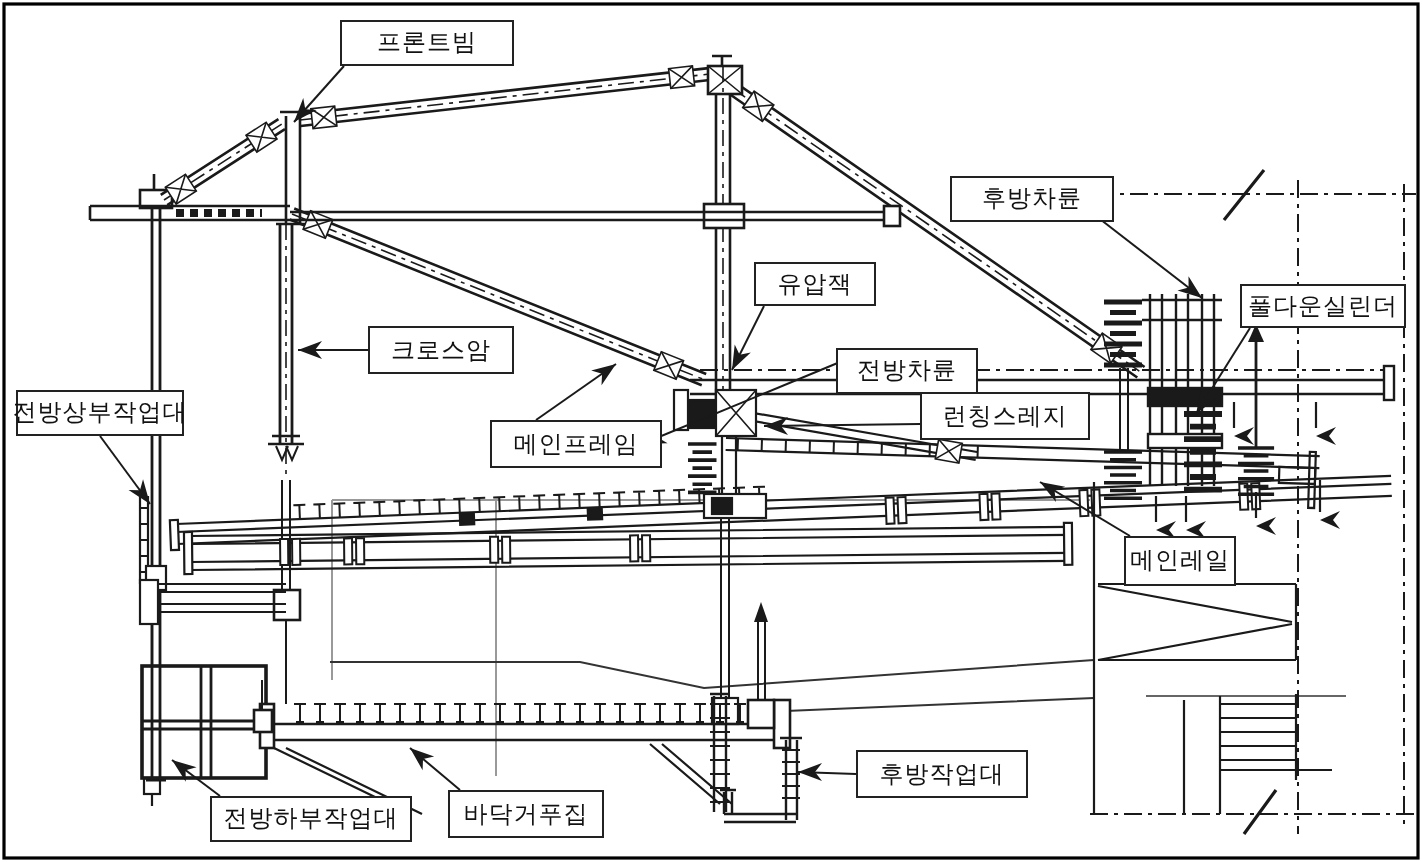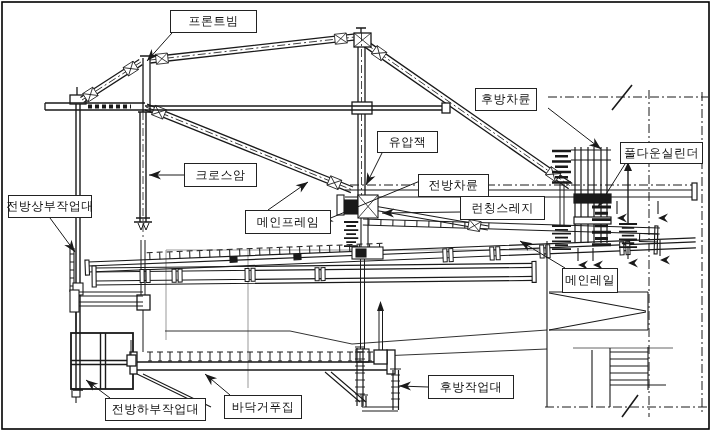--- a/index.html
+++ b/index.html
@@ -311,21 +311,21 @@
     <path d="M110 398L86 380"></path>       
         <use href="#arr" transform="translate(86,380) rotate(-143)"></use>
     <path d="M230 395L205 374"></path>      
         <use href="#arr" transform="translate(205,374) rotate(-140)"></use>
     <path d="M428 387L399 386"></path>      
         <use href="#arr" transform="translate(399,386) rotate(180)"></use>
   </g>
 </svg>
 
 <div class="lbl" style="left:170px;top:10px;width:87px;height:23px;">프론트빔</div>
-<div class="lbl" style="left:475px;top:88px;width:62px;height:23px;">후방차륜</div>
+<div class="lbl" style="left:475px;top:88px;width:82px;height:23px;">후방차륜</div>
 <div class="lbl" style="left:377px;top:131px;width:61px;height:22px;font-family:Liberation Mono, monospace;">유압잭</div>
 <div class="lbl" style="left:418px;top:158px;width:71px;height:23px;margin-top:16px;">전방차륜</div>
 <div class="lbl" style="left:620px;top:142px;width:83px;height:22px;">풀다운실린더</div>
 <div class="lbl" style="left:184px;top:163px;width:73px;height:24px;">크로스암</div>
 <div class="lbl" style="left:8px;top:195px;width:84px;height:23px;">전방상부작업대</div>
 <div class="lbl" style="left:460px;top:196px;width:85px;height:24px;">런칭스레지</div>
 <div class="lbl" style="left:245px;top:210px;width:86px;height:24px;text-align:center;">메인프레임</div>
 <div class="lbl" style="left:562px;top:268px;width:56px;height:25px;">메인레일</div>
 <div class="lbl" style="left:105px;top:398px;width:101px;height:23px;">전방하부작업대</div>
 <div class="lbl" style="left:224px;top:395px;width:78px;height:24px;">바닥거푸집</div>

